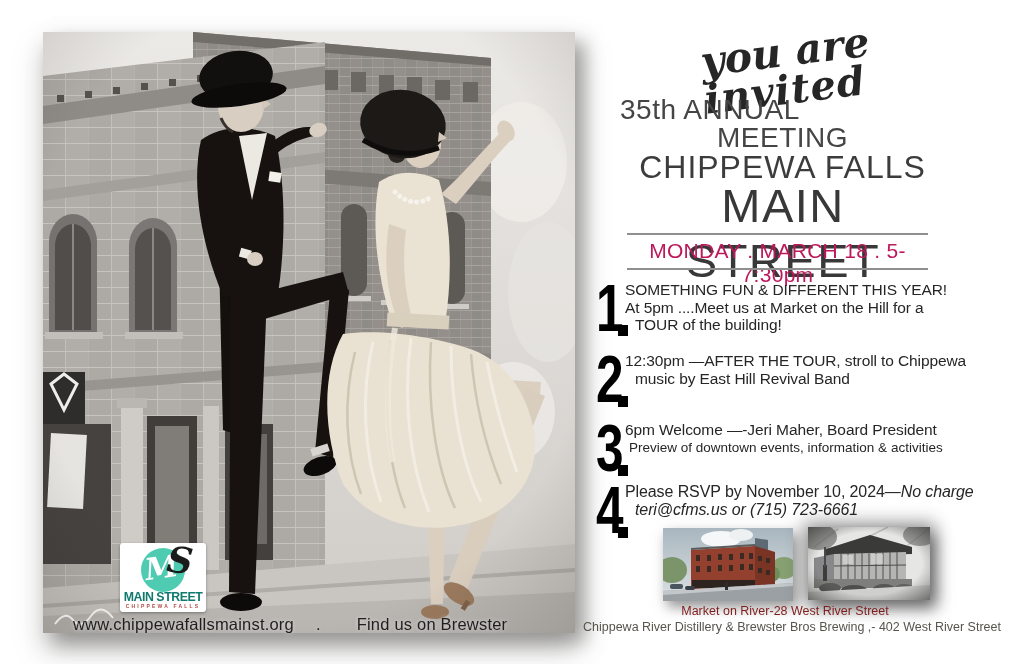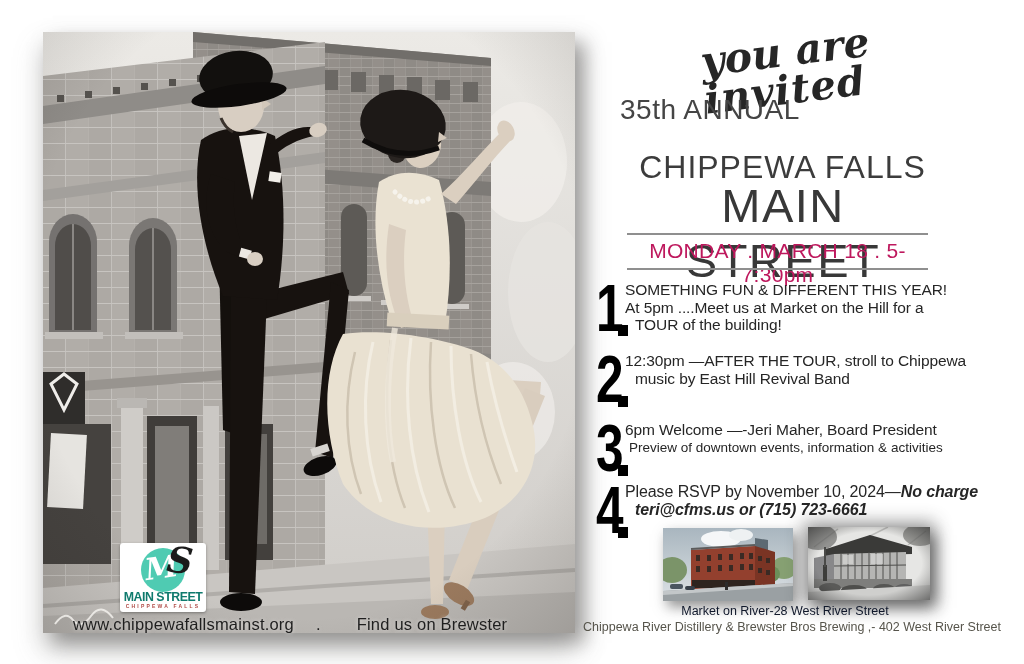--- a/index.html
+++ b/index.html
@@ -80,29 +80,29 @@
     position:absolute;left:-3px;top:0;color:#000;font-weight:bold;font-size:66px;line-height:52px;
     letter-spacing:-3px;transform:scaleX(.75);transform-origin:left top;
   }
   .num-dot{position:absolute;left:19px;top:43px;width:10px;height:11px;background:#000;}
   .item-1{top:281px;}
   .item-2{top:352px;}
   .item-3{top:421px;}
   .item-4{top:483px;}
   .indent{margin-left:10px;}
   .small-line{font-size:13.5px;margin-left:4px;letter-spacing:0;}
-  .it{font-style:italic;font-weight:bold;}
+  .it{font-style:italic;}
   .item-4 .line{font-size:16px;}
   
   .photo-market{position:absolute;left:663px;top:528px;width:130px;height:73px;
     box-shadow:4px 6px 12px rgba(60,60,60,.55);}
   .photo-distillery{position:absolute;left:808px;top:527px;width:122px;height:73px;
     box-shadow:0 0 16px 5px rgba(45,45,45,.45), 6px 8px 14px rgba(40,40,40,.5);}
   .caption-1{position:absolute;left:620px;top:604px;width:330px;text-align:center;
-    font-size:12.5px;color:#0f172a;}
+    font-size:12.5px;color:#7f1d1d;}
   .caption-2{position:absolute;left:583px;top:620px;width:424px;
     font-size:12.5px;color:#56544b;}
 </style>
 </head>
 <body>
 
 <div class="canvas">
 
   <div class="photo-main">
     <svg class="scene" width="532" height="601" viewBox="0 0 532 601">
@@ -297,20 +297,21 @@
     <div class="photo-footer">
       <span>www.chippewafallsmainst.org</span>
       <span class="sep">.</span>
       <span class="fb">Find us on Brewster</span>
     </div>
   </div>
 
   <div class="script-line script-1">you are</div>
   <div class="script-line script-2">invited</div>
   <div class="h-annual">35th ANNUAL</div>
+  <div class="h-meeting">MEETING</div>
   <div class="h-city">CHIPPEWA FALLS</div>
   <div class="h-org">MAIN STREET</div>
   <div class="rule rule-1"></div>
   <div class="h-when">MONDAY . MARCH 18 . 5-7:30pm</div>
   <div class="rule rule-2"></div>
 
   <div class="agenda-item item-1">
     <div class="num-wrap">
       <span class="num">1</span>
       <span class="num-dot"></span>

